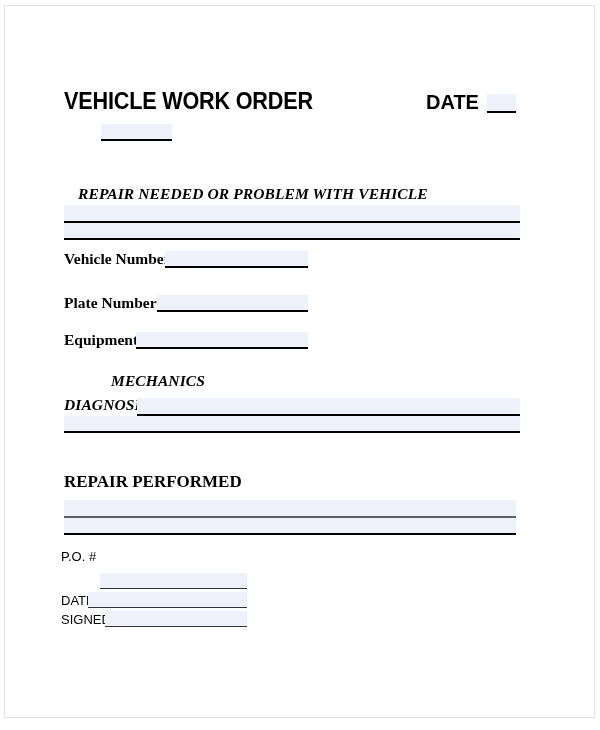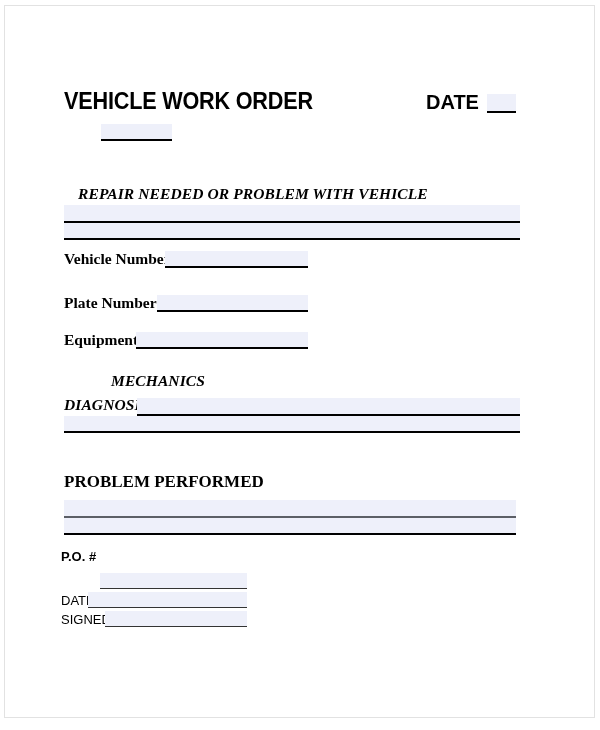--- a/index.html
+++ b/index.html
@@ -147,21 +147,21 @@
 
   
   .bottom-label {
     position: absolute;
     font-family: "Liberation Sans", "DejaVu Sans", sans-serif;
     font-weight: normal;
     font-size: 13px;
     line-height: 15px;
     white-space: nowrap;
   }
-  .lbl-po     { left: 61px; top: 549px; font-weight: bold; }
+  .lbl-po     { left: 61px; top: 549px; }
   .lbl-date-b { left: 61px; top: 593px; }
   .lbl-signed { left: 61px; top: 612px; }
 
   .b-rule {
     position: absolute;
     background: #eef0fa;
     border-bottom: 1.5px solid #333333;
     box-sizing: border-box;
     height: 16px;
   }
@@ -202,21 +202,21 @@
     <div class="rule f-equipment"></div>
 
     <div class="sec-head-italic h-mechanics">MECHANICS</div>
 
     <div class="sec-head-italic h-diagnosis">DIAGNOSIS</div>
 
     <div class="rule md-rule-1"></div>
 
     <div class="rule md-rule-2"></div>
 
-    <div class="sec-head-plain h-repair-performed">PROBLEM PERFORMED</div>
+    <div class="sec-head-plain h-repair-performed">REPAIR PERFORMED</div>
 
     <div class="rule thin rp-rule-1"></div>
 
     <div class="rule rp-rule-2"></div>
 
     <div class="bottom-label lbl-po">P.O. #</div>
     <div class="b-rule f-po"></div>
 
     <div class="bottom-label lbl-date-b">DATE</div>
     <div class="b-rule f-date-b"></div>

